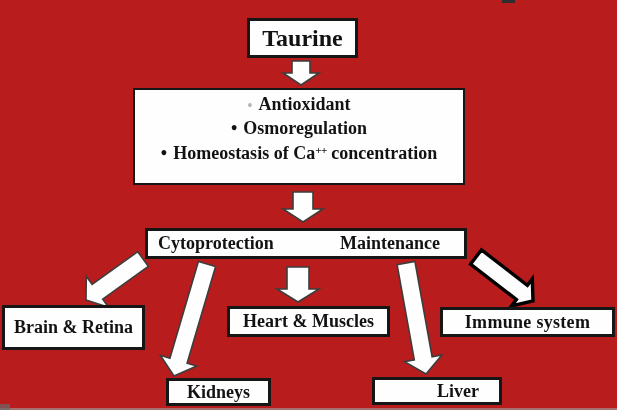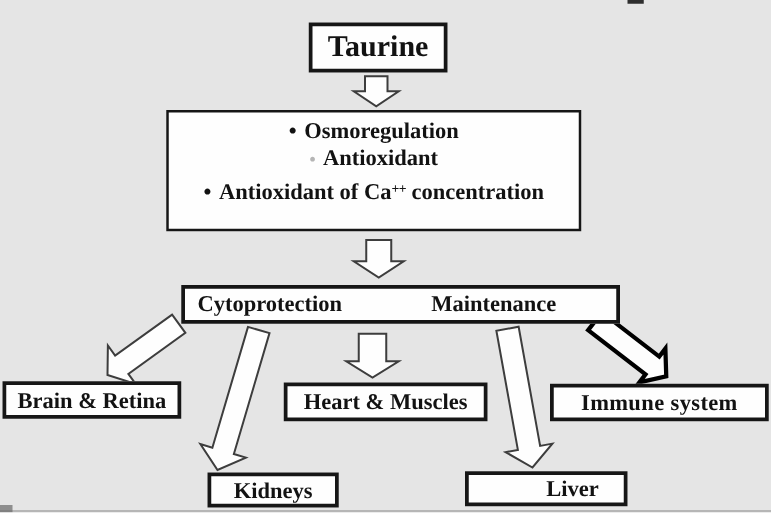--- a/index.html
+++ b/index.html
@@ -1,20 +1,20 @@
 <!DOCTYPE html>
 <html><head>
 <meta charset="utf-8">
 <style>
   html, body { margin: 0; padding: 0; background: #ffffff; }
   .canvas {
     position: relative;
     width: 617px;
     height: 410px;
-    background: #e5e5e5;
+    background: #b91c1c;
     font-family: "Liberation Serif", "DejaVu Serif", serif;
     color: #121212;
     overflow: hidden;
   }
   .box {
     position: absolute;
     box-sizing: border-box;
     background: #fefefe;
     border: 3px solid #161616;
     display: flex;
@@ -28,24 +28,24 @@
     left: 133px; top: 88px; width: 332px; height: 97px;
     border-width: 2px; font-size: 18px;
     flex-direction: column; justify-content: flex-start;
     padding-top: 3px;
   }
   .func-line { line-height: 22px; }
   .bullet { margin-right: 6px; }
   .bullet-faded { color: #b5b5b5; font-size: 14px; }
   sup.ca-sup { font-size: 11px; vertical-align: 5px; letter-spacing: -0.5px; }
   .cyto {
-    left: 145px; top: 228px; width: 351px; height: 31px; font-size: 18px;
-    justify-content: space-between; padding: 0 48px 0 10px;
+    left: 145px; top: 228px; width: 322px; height: 31px; font-size: 18px;
+    justify-content: space-between; padding: 0 24px 0 10px;
   }
-  .brain   { left: 2px;   top: 305px; width: 143px; height: 30px; font-size: 18px; }
+  .brain   { left: 2px;   top: 305px; width: 143px; height: 45px; font-size: 18px; }
   .heart   { left: 227px; top: 306px; width: 163px; height: 31px; font-size: 18px; font-family: Liberation Serif, serif; }
   .immune  { left: 440px; top: 307px; width: 175px; height: 30px; font-size: 18px; letter-spacing: 0.3px; }
   .kidneys { left: 126px; top: 378px; width: 105px; height: 28px; font-size: 18px; margin-left: 40px; }
   .liver   { left: 372px; top: 377px; width: 130px; height: 28px; font-size: 18px; padding-left: 42px; }
   .arrows { position: absolute; left: 0; top: 0; width: 617px; height: 410px; }
   polygon.thin { fill: #fefefe; stroke: #3d3d3d; stroke-width: 1.6; stroke-linejoin: miter; }
   polygon.bold { fill: #fdfdfd; stroke: #000000; stroke-width: 3.4; stroke-linejoin: miter; }
   .artifact-top    { position: absolute; left: 502px; top: 0; width: 13px; height: 3px; background: #2e2e2e; }
   .artifact-bottom { position: absolute; left: 0; top: 408px; width: 617px; height: 2px; background: #9c9c9c; opacity: 0.65; }
   .artifact-corner { position: absolute; left: 0; top: 404px; width: 10px; height: 6px; background: #6a6a6a; opacity: 0.7; }
@@ -64,27 +64,27 @@
     <polygon class="thin" points="397.1,264.6 414.3,359.9 404.5,361.7 426,374 441.9,354.9 432.1,356.7 414.9,261.4"></polygon>
     <polygon class="bold" points="470.5,264.1 516.4,299.5 511.5,305.9 533,301 532.3,278.9 527.4,285.3 481.5,249.9"></polygon>
   </svg>
 
   <div class="box taurine">
     <span>Taurine</span>
   </div>
 
   <div class="box functions">
     <div class="func-line">
+      <span class="bullet bullet-faded">•</span><span>Antioxidant</span>
+    </div>
+    <div class="func-line">
       <span class="bullet">•</span><span>Osmoregulation</span>
     </div>
     <div class="func-line">
-      <span class="bullet bullet-faded">•</span><span>Antioxidant</span>
-    </div>
-    <div class="func-line">
-      <span class="bullet">•</span><span>Antioxidant of Ca</span><sup class="ca-sup">++</sup><span> concentration</span>
+      <span class="bullet">•</span><span>Homeostasis of Ca</span><sup class="ca-sup">++</sup><span> concentration</span>
     </div>
   </div>
 
   <div class="box cyto">
     <span>Cytoprotection</span>
     <span>Maintenance</span>
   </div>
 
   <div class="box brain">
     <span>Brain &amp; Retina</span>

